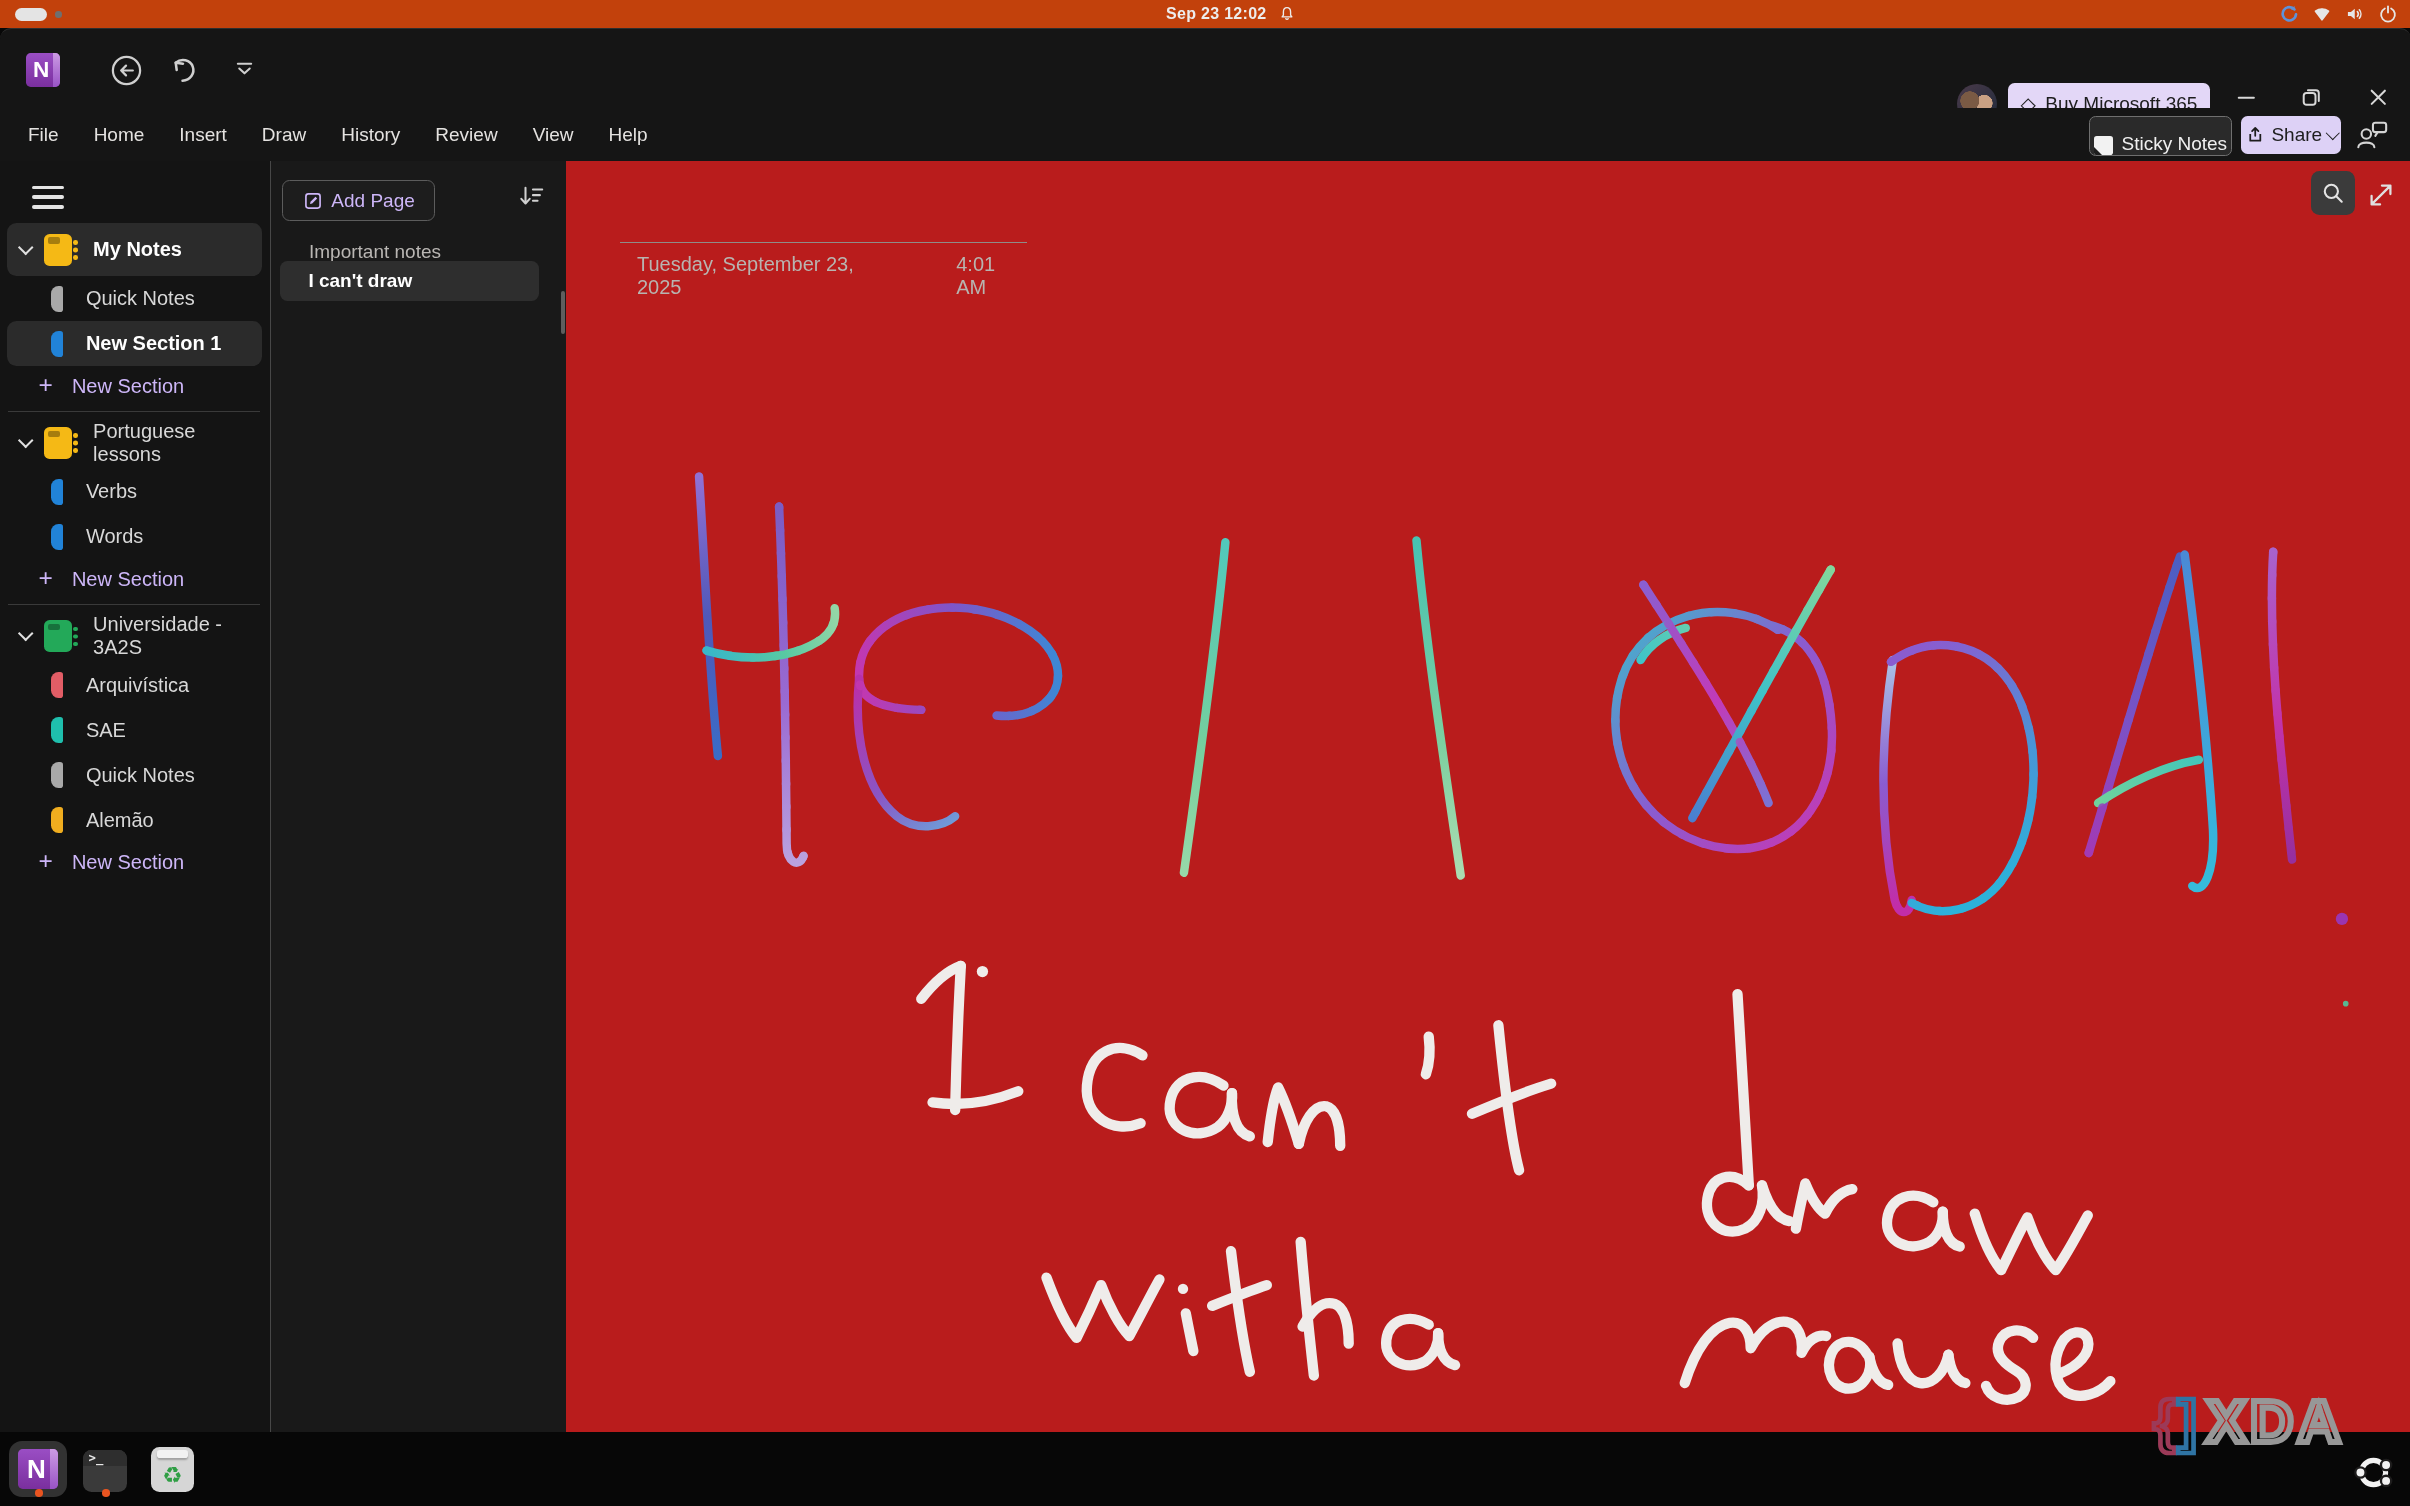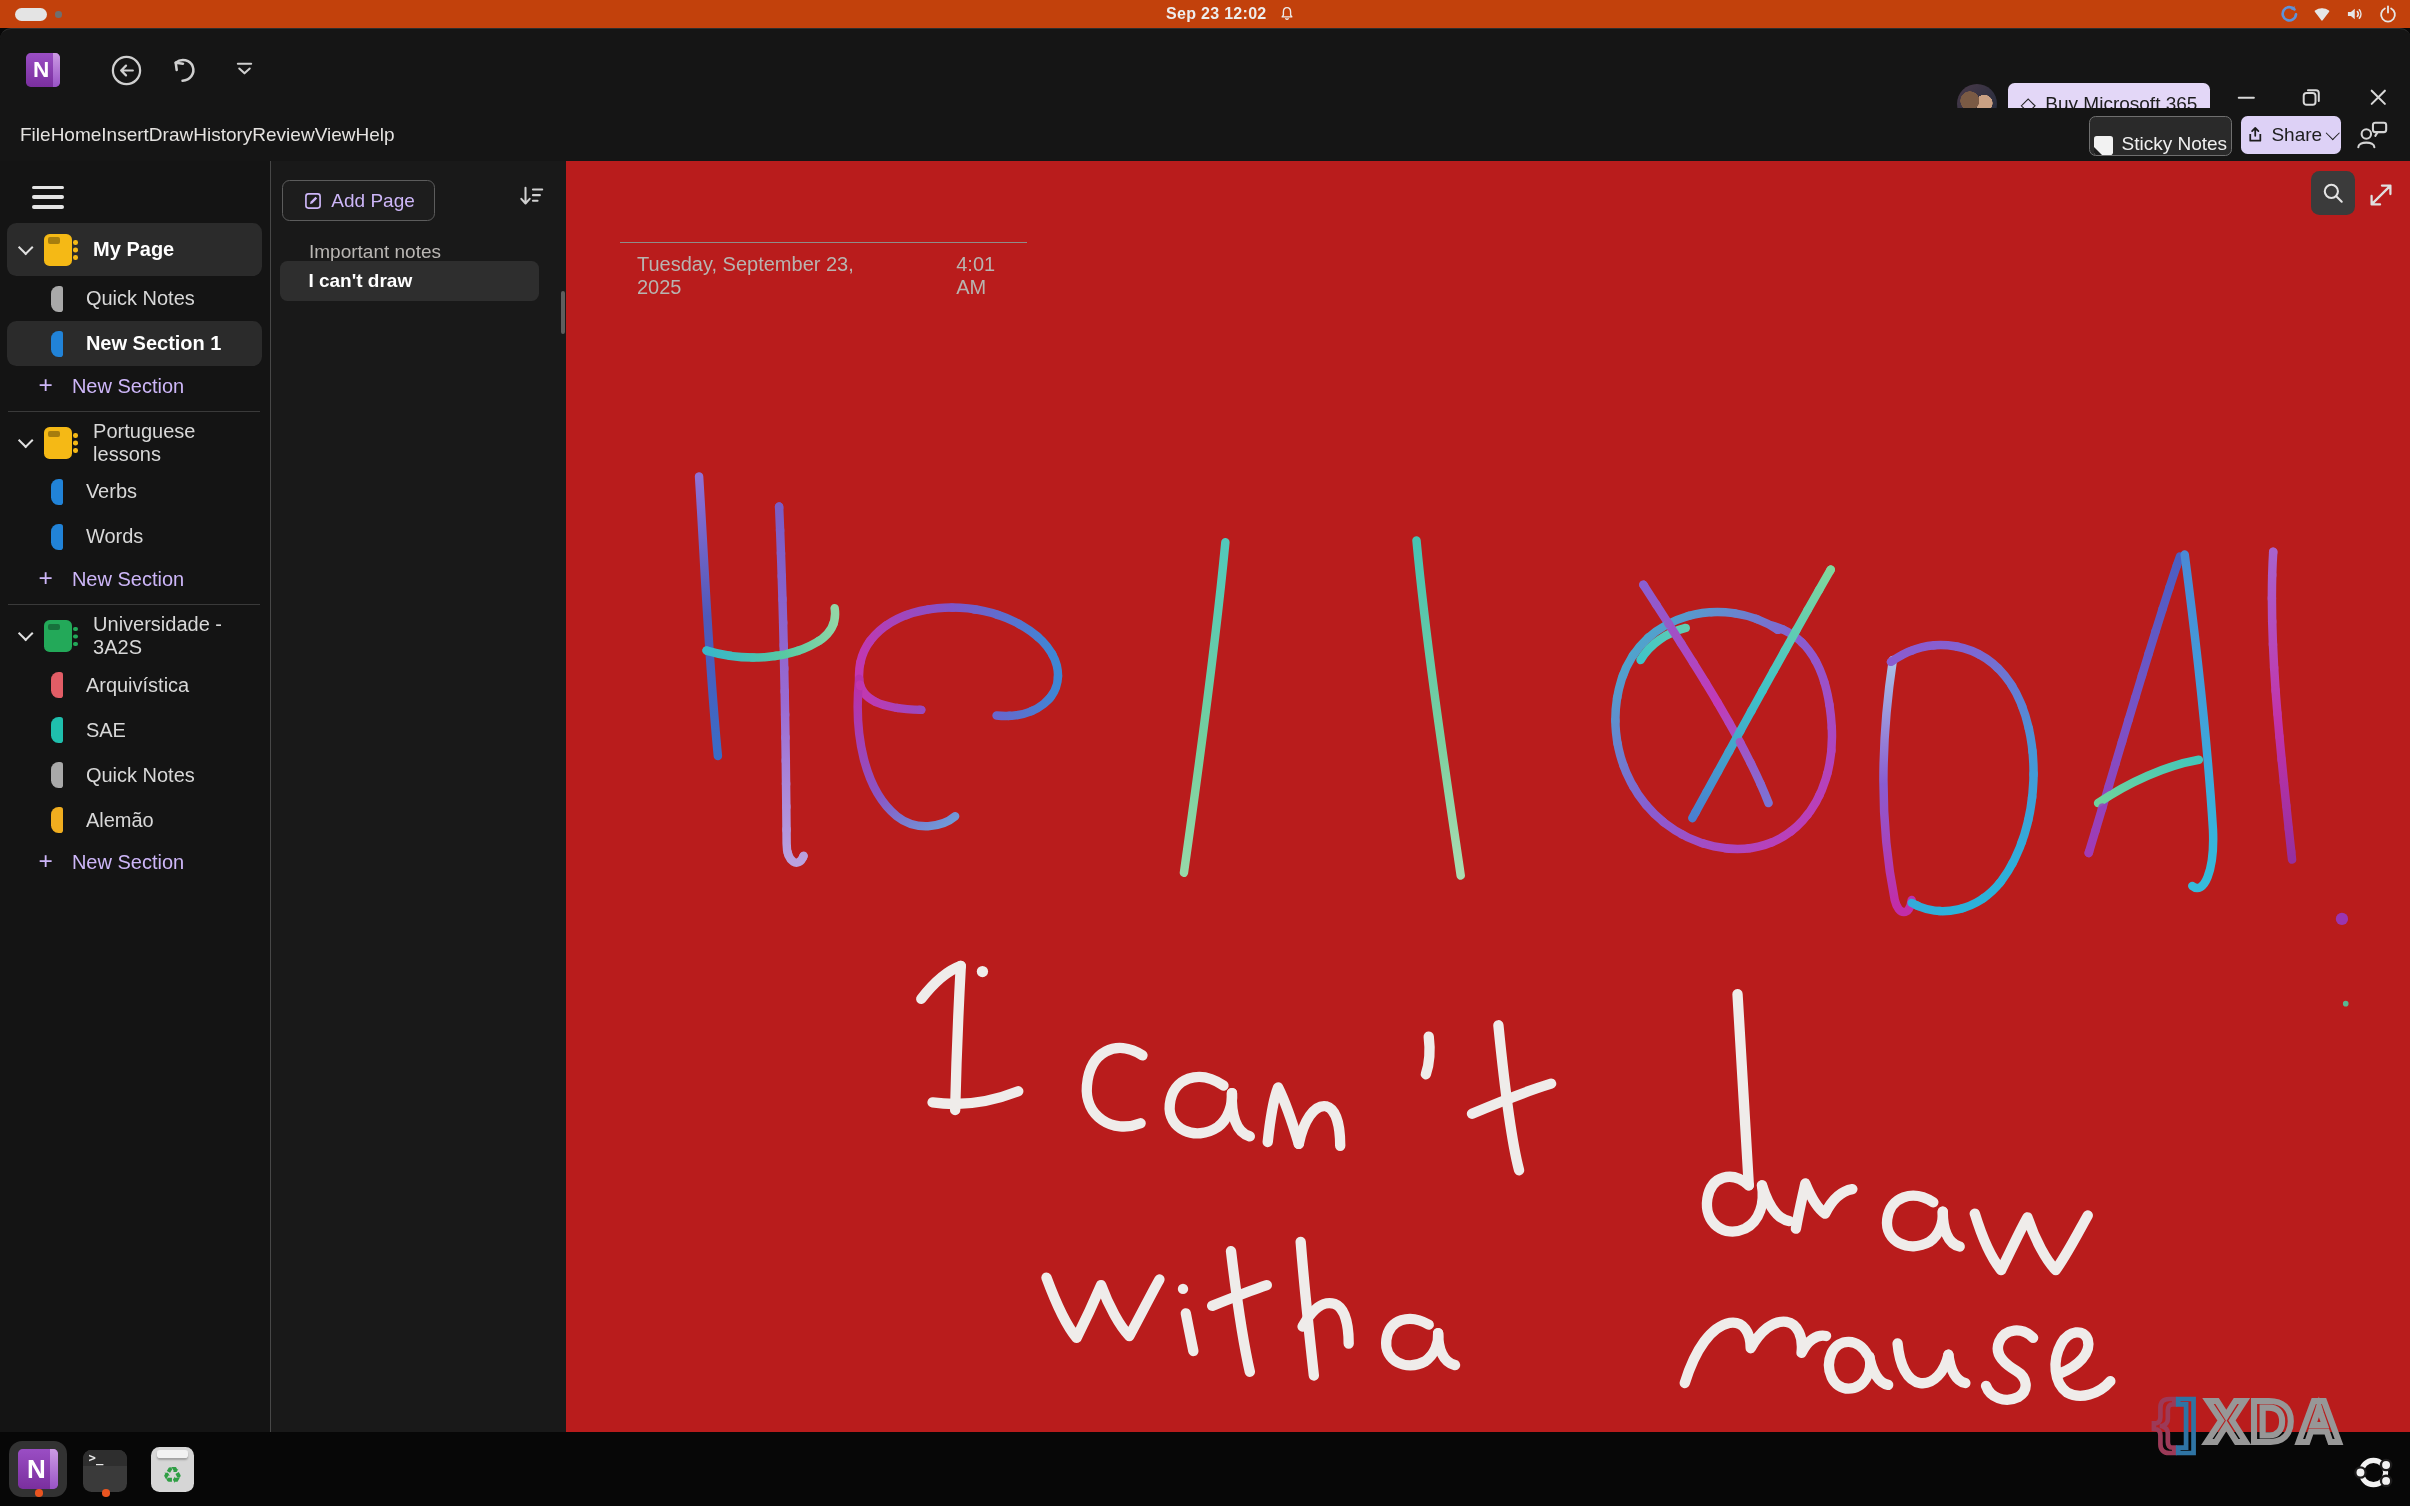--- a/index.html
+++ b/index.html
@@ -20,21 +20,21 @@
   .app-title{left:303px;top:0;height:80px;display:flex;align-items:center;color:#d6d4d2;font-size:19px;}
   .avatar{left:1957px;top:55px;width:40px;height:40px;border-radius:50%;background:
     radial-gradient(circle at 32% 42%,#7a5a44 0 26%,transparent 27%),
     radial-gradient(circle at 68% 48%,#caa183 0 24%,transparent 25%),
     linear-gradient(135deg,#4a3a4a,#202a3a);}
   .buy-btn{left:2008px;top:54px;width:202px;height:41px;border-radius:6.6px;background:#e3d7f7;display:flex;align-items:center;justify-content:center;gap:9.4px;color:#1d1d1d;font-size:19px;}
   .buy-diamond{font-size:20px;line-height:1;}
   .winctl{top:28px;height:80px;display:flex;align-items:center;justify-content:center;width:56px;}
   
   #menubar{left:0;top:108px;width:2411px;height:53px;background:#151515;border-bottom:0.9px solid #050505;}
-  .menus{left:20px;top:0;height:53px;display:flex;align-items:center;color:#e4e2e0;font-size:19px;}
+  .menus{left:28px;top:0;height:53px;display:flex;align-items:center;gap:35px;color:#e4e2e0;font-size:19px;}
   .menus div{cursor:default;}
   .sticky-btn{left:2089px;top:7.5px;width:141px;height:38px;border:1.4px solid #6f6f6f;border-radius:6.6px;background:#2a2a2a;display:flex;align-items:flex-end;justify-content:center;gap:8.5px;color:#f0f0f0;font-size:19px;}
   .sticky-ico{width:19px;height:19px;background:#f2f2f2;border-radius:2.8px;position:relative;overflow:hidden;}
   .sticky-ico::after{content:"";position:absolute;left:0;bottom:0;border-style:solid;border-width:8.5px 0 0 8.5px;border-color:transparent transparent transparent #1d1d1d;}
   .share-btn{left:2241px;top:7.5px;width:100px;height:38px;border-radius:6.6px;background:#ddd1f6;display:flex;align-items:center;justify-content:center;gap:5.6px;color:#1d1d1d;font-size:19px;}
   .chev-dn{width:8.5px;height:8.5px;border-right:1.9px solid #1d1d1d;border-bottom:1.9px solid #1d1d1d;transform:rotate(45deg);margin-top:-3.8px;}
   .feedback-ico{left:2354px;top:9.4px;}
   
   #sidebar{left:0;top:161px;width:271px;height:1271px;background:#141414;border-right:1.4px solid #474747;box-sizing:border-box;}
   #pages{left:271px;top:161px;width:295px;height:1271px;background:#191919;}
@@ -205,21 +205,21 @@
   <div class="abs hamburger">
       <i></i>
       <i></i>
       <i></i>
     </div>
   <div class="side-list">
 
     <div class="srow nbrow sel">
       <span class="chev"></span>
       <span class="nbico" style="background-color: rgb(245, 185, 21); color: rgb(245, 185, 21);"></span>
-      <span class="lbl">My Page</span>
+      <span class="lbl">My Notes</span>
     </div>
     <div class="srow">
       <span class="pill" style="background-color: rgb(169, 169, 169); color: rgb(169, 169, 169);"></span>
       <span class="lbl">Quick Notes</span>
     </div>
     <div class="srow sel">
       <span class="pill" style="background-color: rgb(33, 131, 216); color: rgb(33, 131, 216);"></span>
       <span class="lbl">New Section 1</span>
     </div>
     <div class="addrow">

